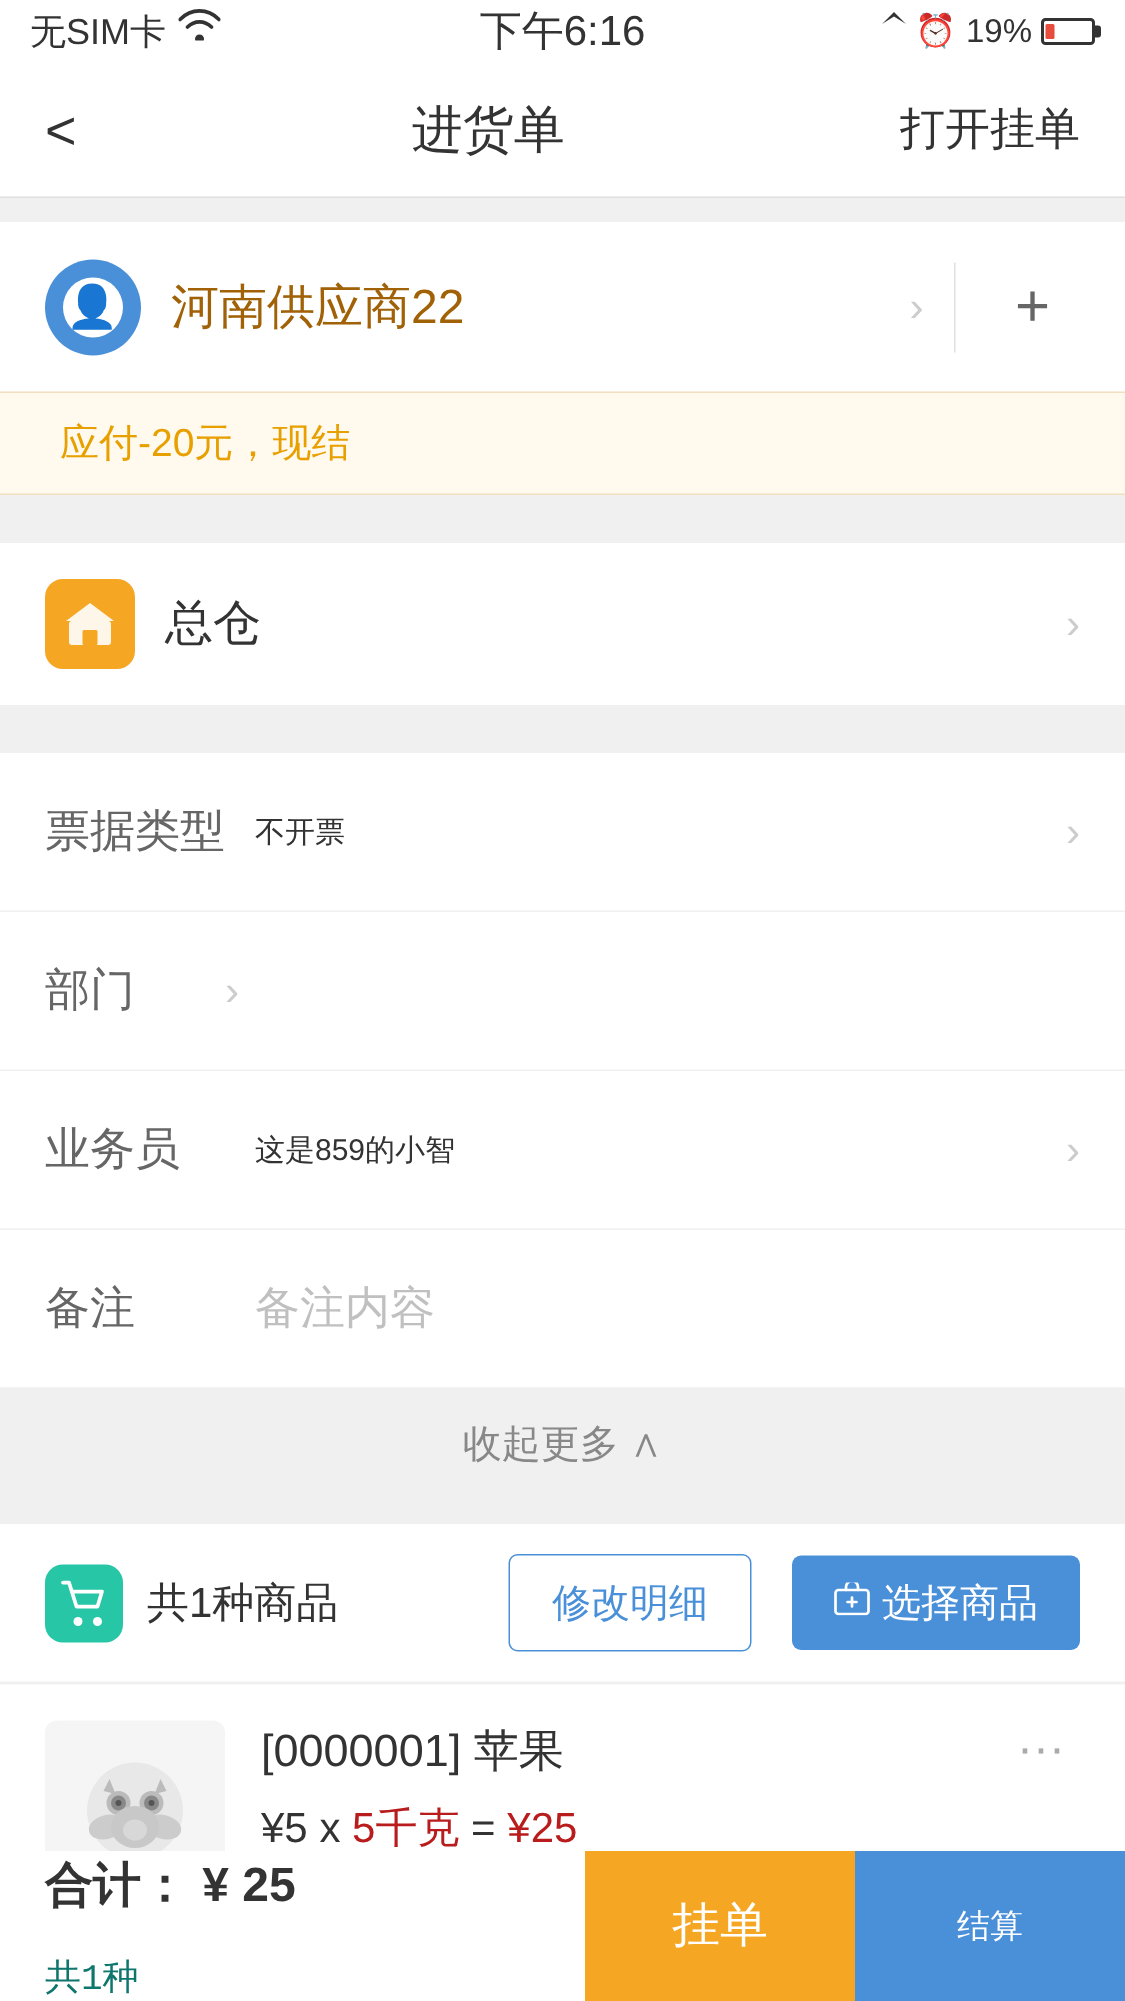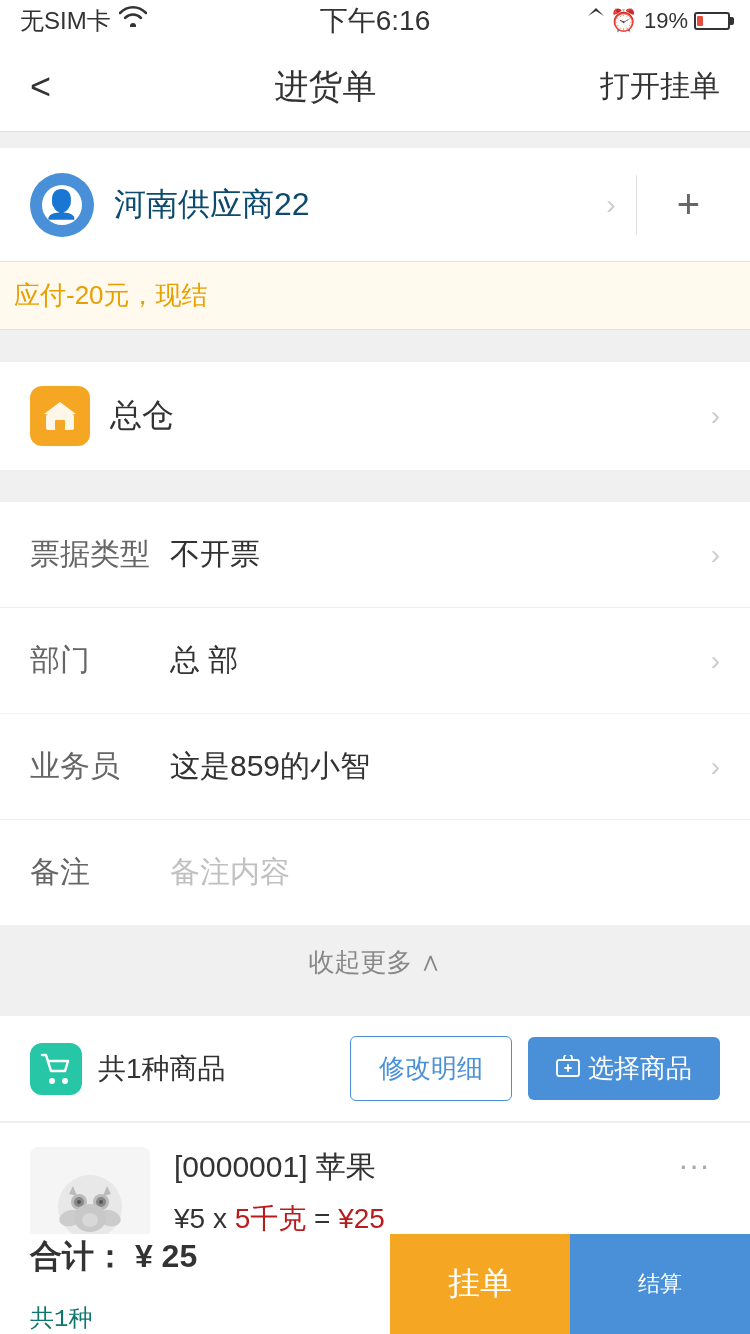--- a/index.html
+++ b/index.html
@@ -132,21 +132,21 @@
       align-items: center;
       justify-content: center;
     }
     .person-icon {
       font-size: 28px;
       color: #4a90d9;
     }
     .supplier-name {
       flex: 1;
       font-size: 32px;
-      color: #0c4a6e;
+      color: #a16207;
     }
     .chevron-right {
       font-size: 28px;
       color: #ccc;
     }
     .supplier-divider {
       width: 1px;
       height: 60px;
       background: #e0e0e0;
       margin: 0 20px;
@@ -154,21 +154,21 @@
     .plus-btn {
       font-size: 40px;
       color: #666;
       cursor: pointer;
       padding: 10px 20px;
     }
 
     
     .notice-bar {
       background: #fff9ee;
-      padding: 16px 14px;
+      padding: 16px 40px;
       font-size: 26px;
       color: #e8a000;
       border-top: 1px solid #f0e0c0;
       border-bottom: 1px solid #f0e0c0;
     }
 
     
     .warehouse-section {
       background: #fff;
       margin-top: 16px;
@@ -210,21 +210,21 @@
       border-bottom: none;
     }
     .form-label {
       font-size: 30px;
       color: #666;
       width: 120px;
       flex-shrink: 0;
     }
     .form-value {
       flex: 1;
-      font-size: 30px;
+      font-size: 20px;
       color: #333;
       margin-left: 20px;
     }
     .form-placeholder {
       flex: 1;
       font-size: 30px;
       color: #c0c0c0;
       margin-left: 20px;
     }
 
@@ -264,21 +264,21 @@
       color: #333;
     }
     .btn-outline {
       border: 1px solid #4a90d9;
       color: #4a90d9;
       background: #fff;
       padding: 14px 28px;
       border-radius: 6px;
       font-size: 26px;
       cursor: pointer;
-      margin-right: 16px;
+      margin-right: 27px;
       text-align: center;
     }
     .btn-blue {
       background: #4a90d9;
       color: #fff;
       border: none;
       padding: 14px 28px;
       border-radius: 6px;
       font-size: 26px;
       cursor: pointer;
@@ -450,21 +450,20 @@
 <div class="section-gap"></div>
 
 <div class="form-section">
   <div class="form-row">
     <span class="form-label">票据类型</span>
     <span class="form-value">不开票</span>
     <span class="chevron-right">›</span>
   </div>
   <div class="form-row">
     <span class="form-label">部门</span>
-    <span class="form-value">总 部</span>
     <span class="chevron-right">›</span>
   </div>
   <div class="form-row">
     <span class="form-label">业务员</span>
     <span class="form-value">这是859的小智</span>
     <span class="chevron-right">›</span>
   </div>
   <div class="form-row">
     <span class="form-label">备注</span>
     <span class="form-placeholder">备注内容</span>

